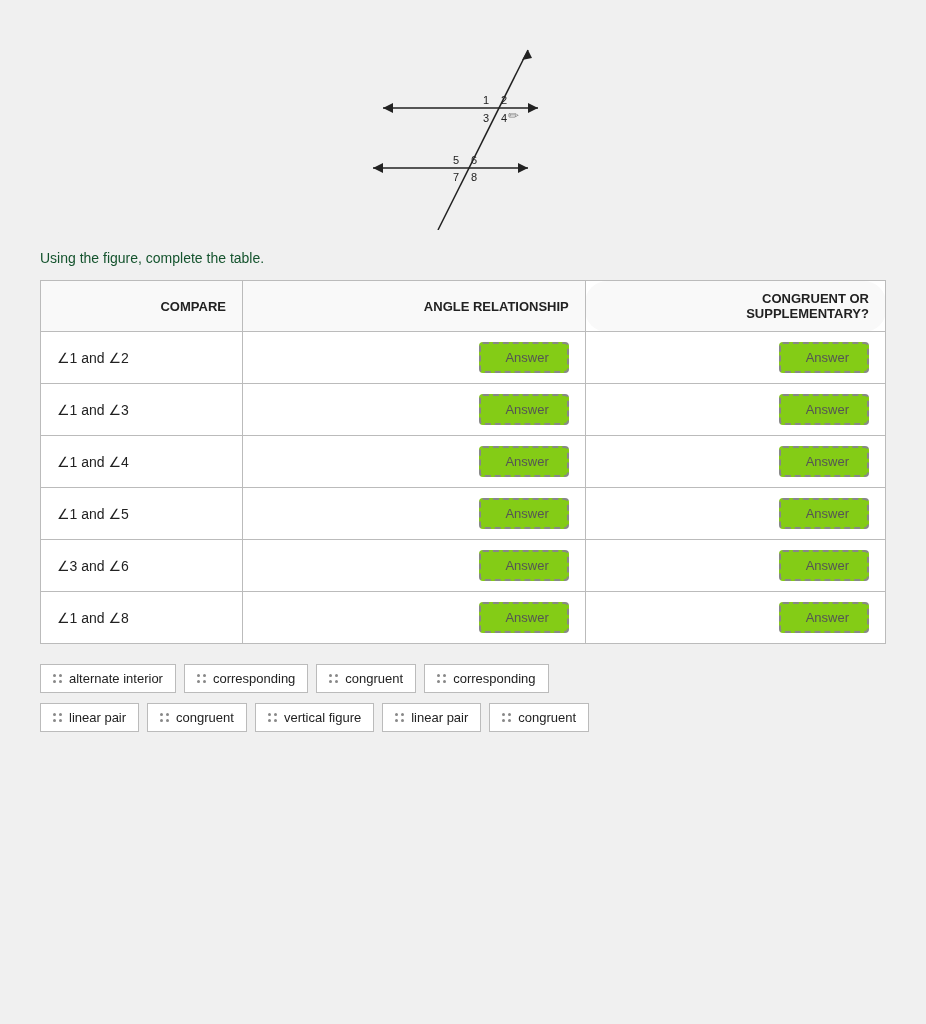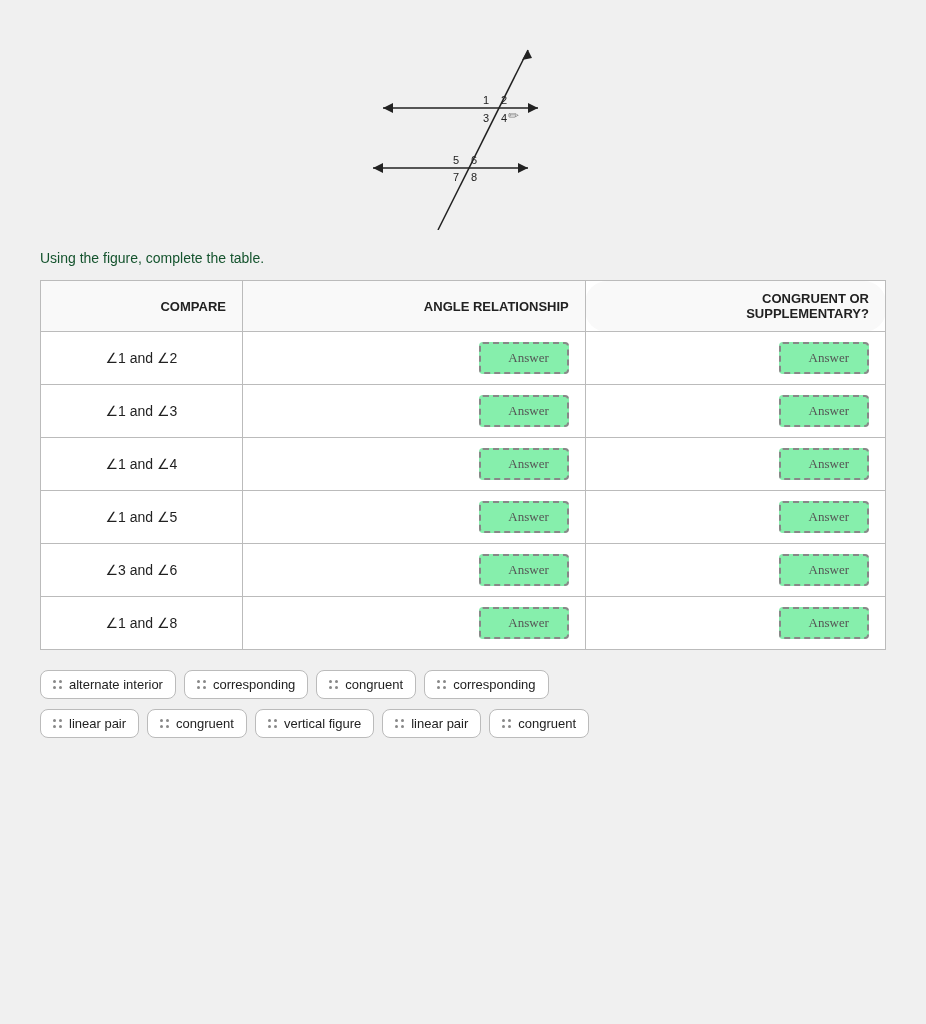--- a/index.html
+++ b/index.html
@@ -52,51 +52,50 @@
       vertical-align: middle;
     }
 
     .angle-table th {
       background: #f9f9f9;
       font-weight: 600;
       font-size: 13px;
     }
 
     .angle-table td.compare-col {
-      text-align: center;
+      text-align: left;
       font-size: 14px;
       margin-left: 7px;
     }
 
     .answer-box {
       display: inline-block;
       border: 2px dashed #888;
       border-radius: 4px;
       padding: 6px 18px;
       min-width: 90px;
       color: #555;
       font-size: 13px;
-      background: #86efac;
-      font-family: Liberation Serif, serif;
+      background: #84cc16;
     }
 
     
     .chips-row {
       display: flex;
       flex-wrap: wrap;
       gap: 8px;
       margin-bottom: 10px;
     }
 
     .chip {
       display: inline-flex;
       align-items: center;
       gap: 6px;
       border: 1.5px solid #bbb;
-      border-radius: 8px;
+      border-radius: 0;
       padding: 6px 12px;
       background: #fff;
       font-size: 13px;
       cursor: grab;
       color: #222;
     }
 
     .chip-dots {
       display: inline-grid;
       grid-template-columns: 1fr 1fr;

